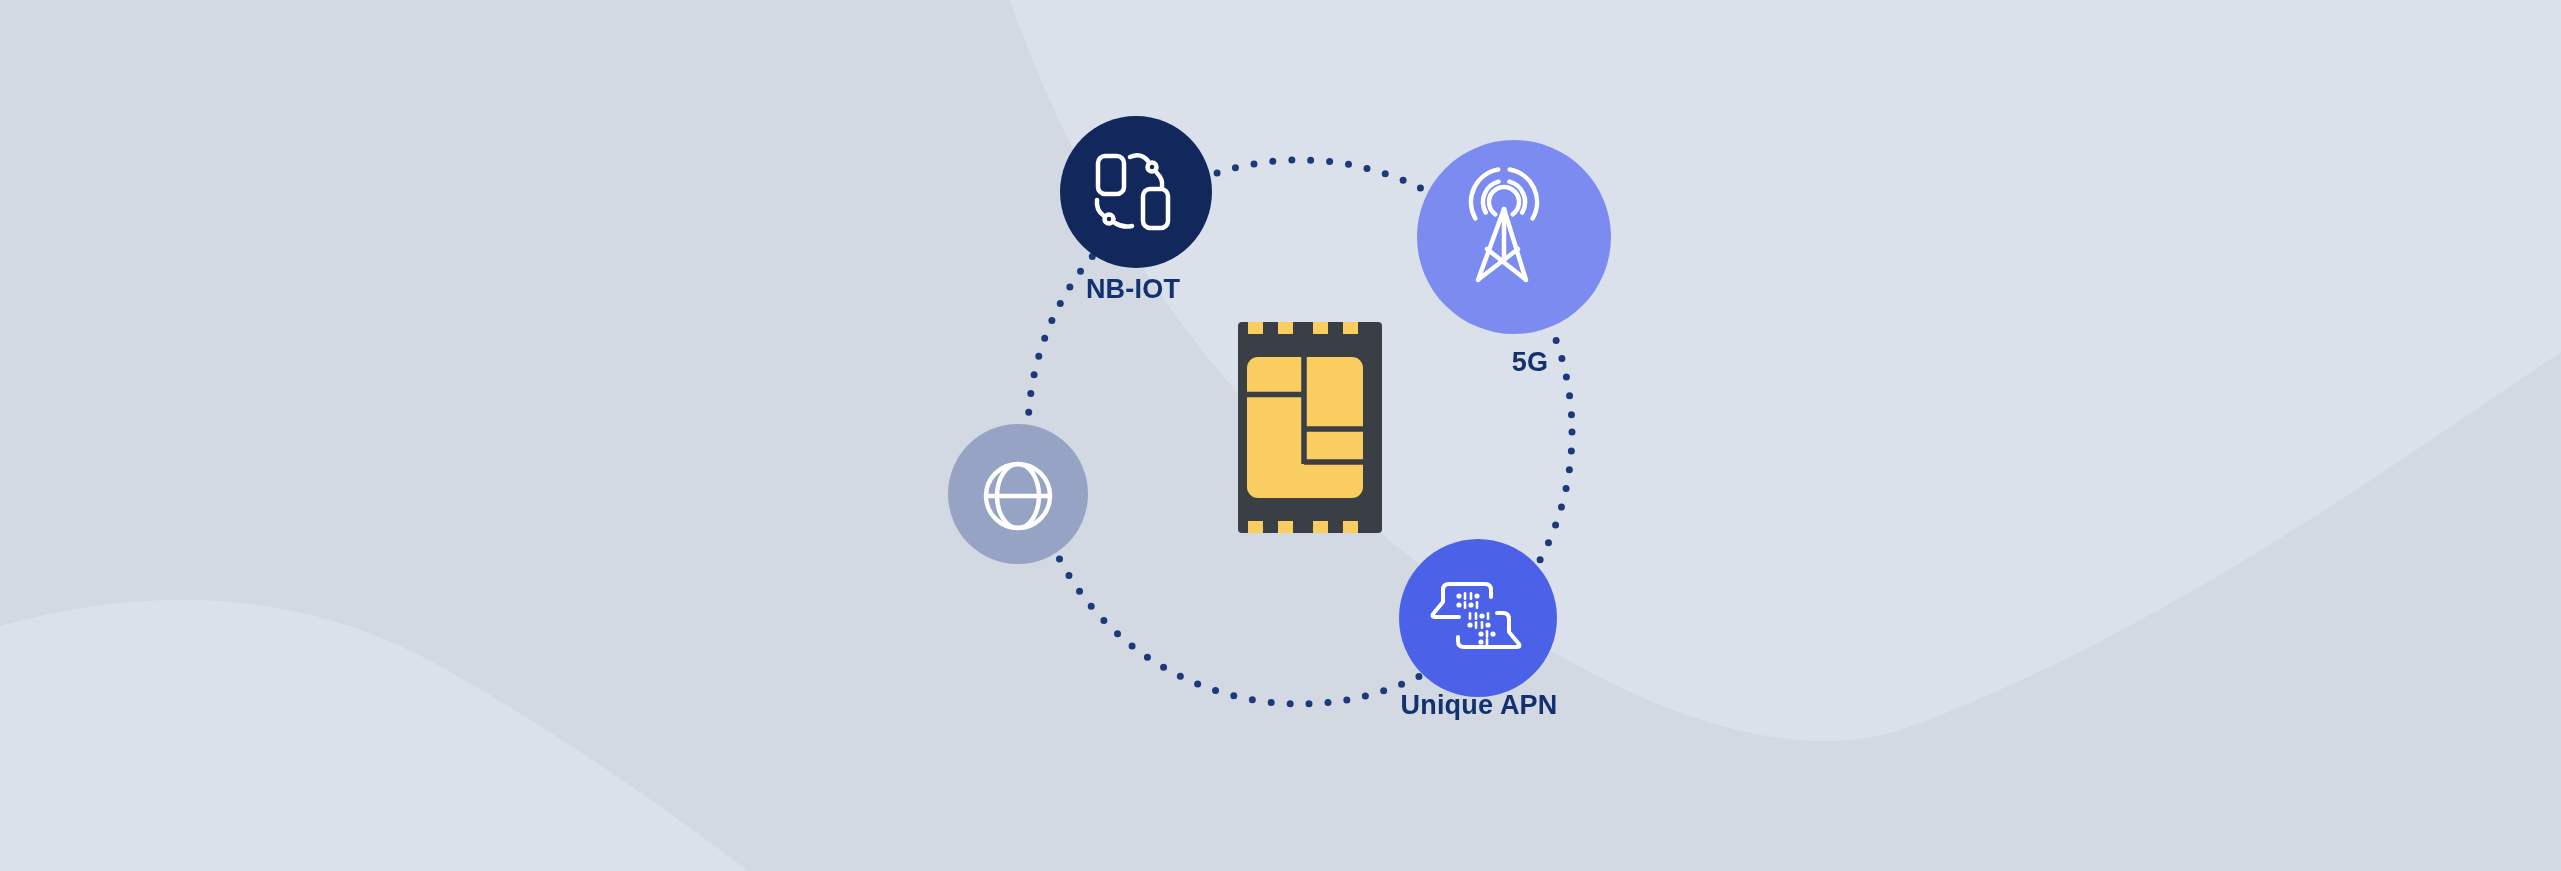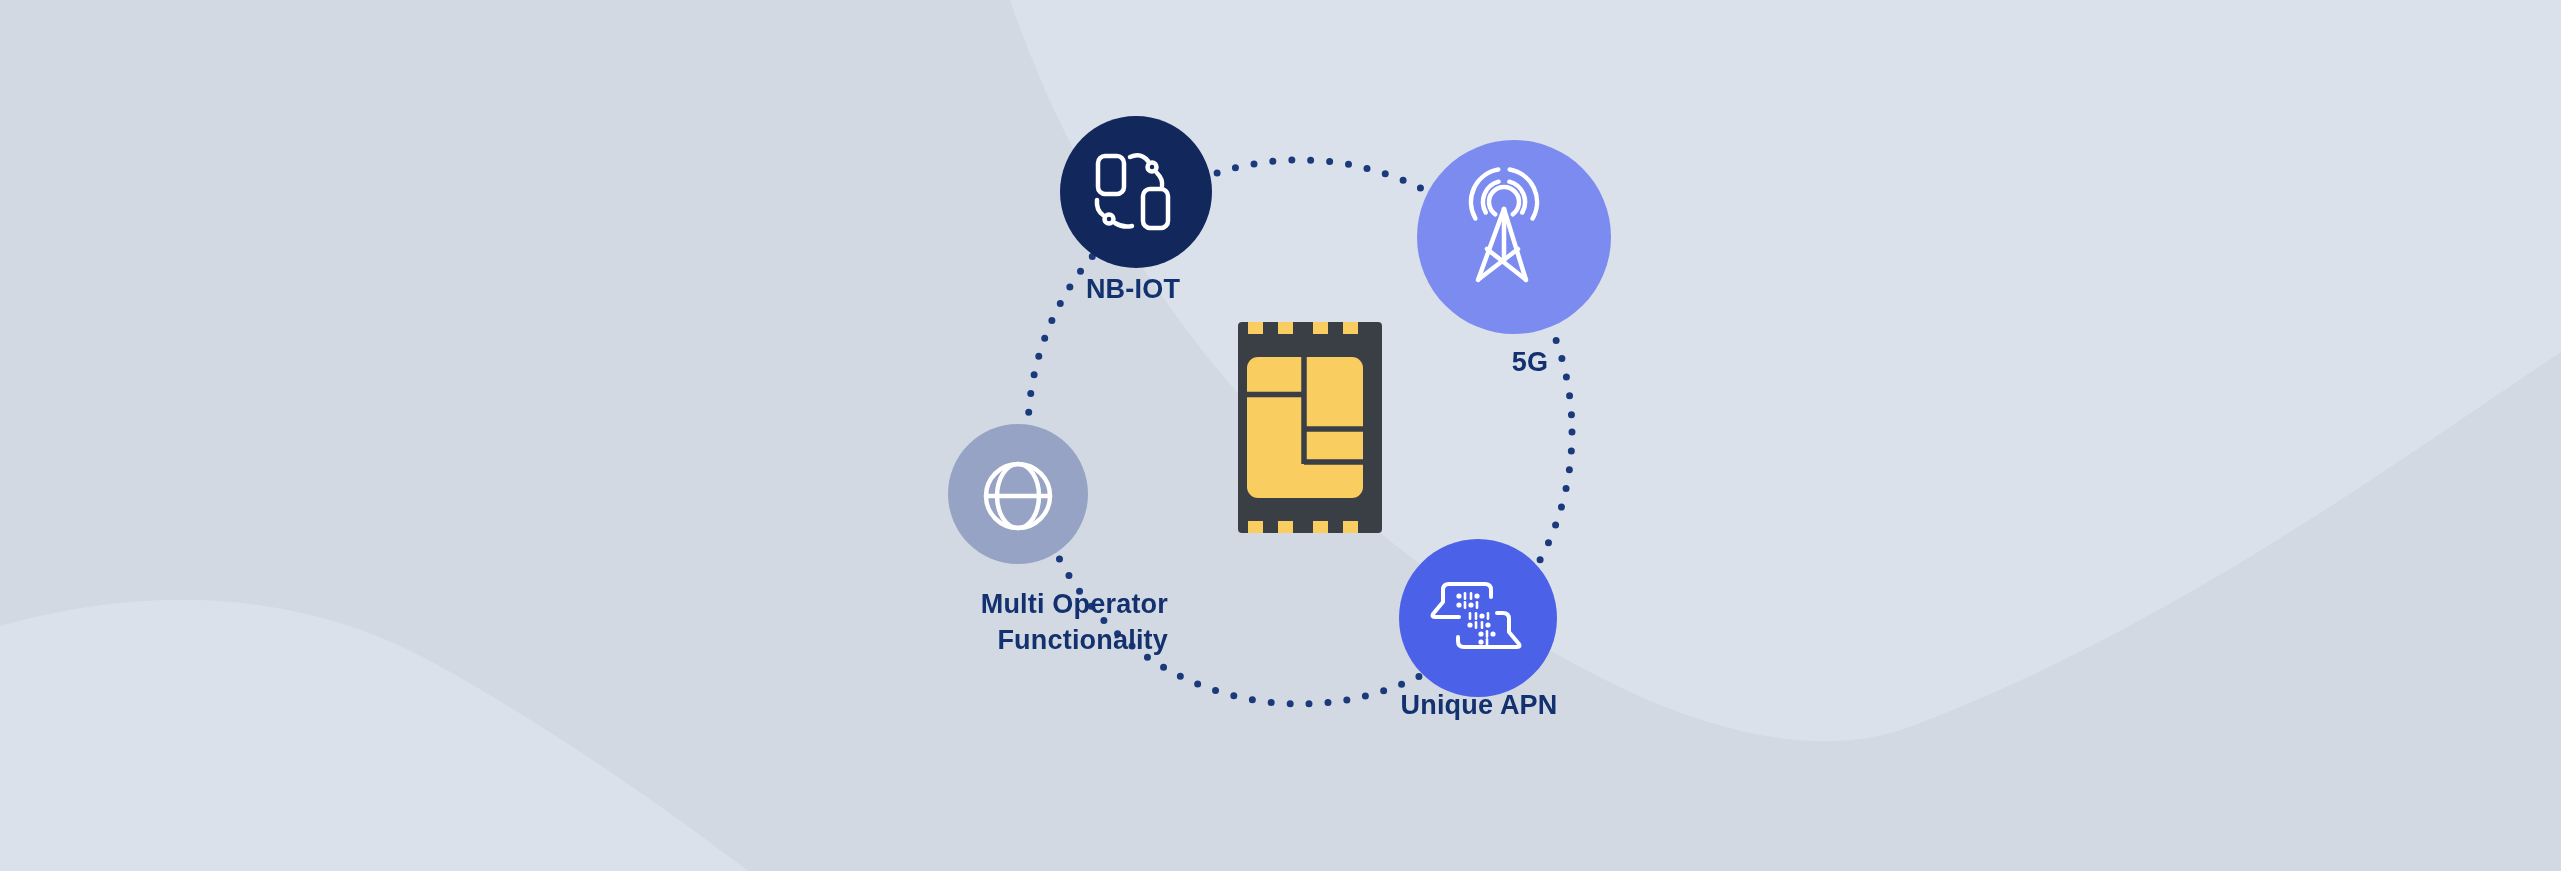--- a/index.html
+++ b/index.html
@@ -19,21 +19,21 @@
     inset: 0;
     display: block;
   }
   .feature-label {
     position: absolute;
     transform: translateX(-50%);
     font-weight: 700;
     font-size: 27px;
     line-height: 27px;
     color: #13316E;
-    text-align: right;
+    text-align: left;
     white-space: nowrap;
     letter-spacing: 0.2px;
   }
   .feature-label.wrap {
     white-space: normal;
     width: 300px;
     line-height: 36px;
   }
 </style>
 </head>
@@ -143,17 +143,16 @@
           <rect x="1485.7" y="638" width="2.6" height="8" rx="1.3"></rect>
         </g>
       </g>
     </g>
   </svg>
 
   <div class="feature-label" style="left:1133px; top:276px;">NB-IOT</div>
 
   <div class="feature-label" style="left:1506px; top:349px;margin-left:24px;">5G</div>
 
-  <div class="feature-label wrap" style="left:1018px; top:586px;">Multi Operator Functionality</div>
 
   <div class="feature-label" style="left:1479px; top:692px;">Unique APN</div>
 
 </div>
 
 </body></html>

